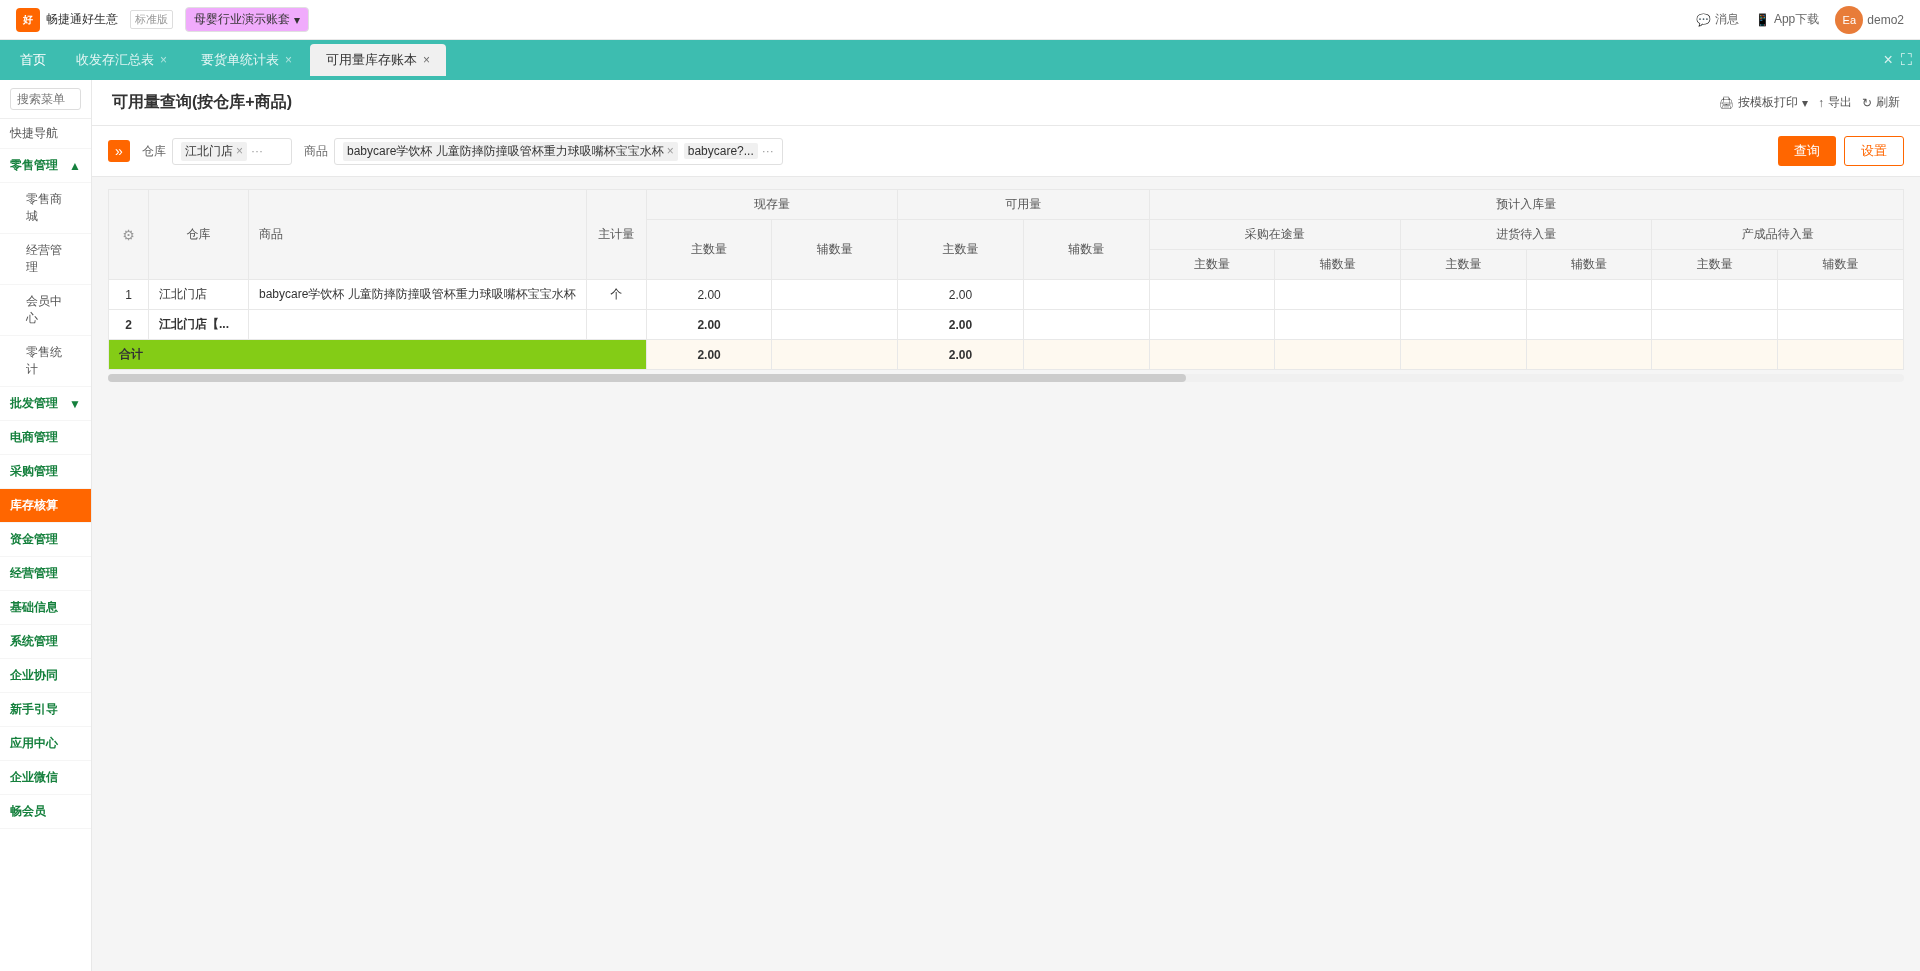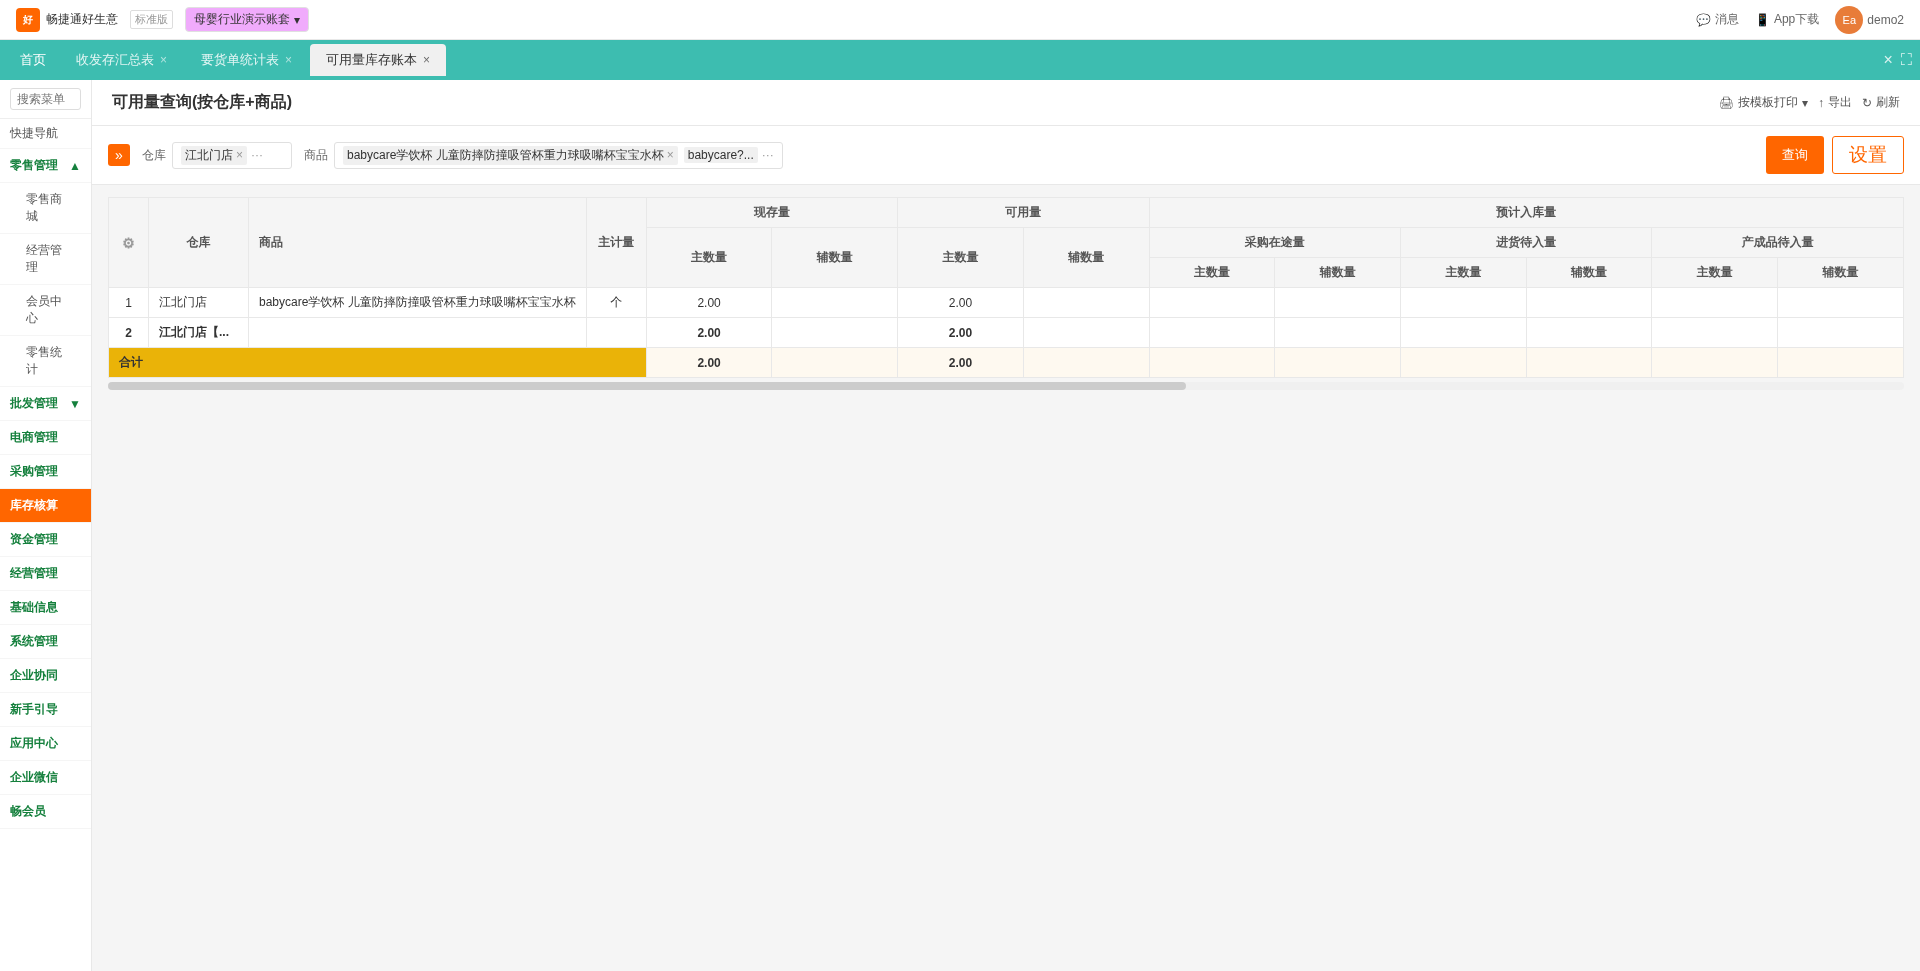--- a/index.html
+++ b/index.html
@@ -124,27 +124,27 @@
       display: flex; align-items: center; gap: 4px;
       border: 1px solid #e0e0e0; border-radius: 3px;
       padding: 3px 8px; min-width: 120px; background: #fff;
       font-size: 12px; color: #333;
     }
     .filter-tag { display: flex; align-items: center; gap: 3px; background: #f0f0f0; border-radius: 2px; padding: 1px 4px; }
     .filter-tag-close { cursor: pointer; color: #999; }
     .filter-dots { color: #999; cursor: pointer; }
     .filter-actions { margin-left: auto; display: flex; gap: 8px; }
     .btn-query { background: #ff6600; color: #fff; border: none; border-radius: 3px; padding: 5px 16px; cursor: pointer; font-size: 13px; }
-    .btn-setting { background: #fff; color: #ff6600; border: 1px solid #ff6600; border-radius: 3px; padding: 5px 16px; cursor: pointer; font-size: 19px; }
+    .btn-setting { background: #fff; color: #ff6600; border: 1px solid #ff6600; border-radius: 3px; padding: 5px 16px; cursor: pointer; font-size: 13px; }
 
     
     .table-area { flex: 1; overflow: auto; padding: 12px 16px; display: flex; flex-direction: column; gap: 0; }
     .data-table { width: 100%; border-collapse: collapse; background: #fff; font-size: 12px; }
     .data-table th, .data-table td { border: 1px solid #e8e8e8; padding: 6px 10px; text-align: center; white-space: nowrap; }
-    .data-table th { background: #f5f5f5; color: #555; font-weight: 700; }
+    .data-table th { background: #f5f5f5; color: #555; font-weight: 400; }
     .data-table td { color: #333; }
     th.col-no { width: 40px; }
     th.col-ware { width: 100px; }
     th.col-goods { width: 280px; text-align: left; }
     th.col-unit { width: 60px; }
     .data-table td.text-left { text-align: left; }
     .settings-icon { color: #999; font-size: 14px; }
     .data-table .total-row td { background: #fef9f0; font-weight: 600; color: #333; }
     .colspan-header { text-align: center; font-weight: 600; }
 
@@ -382,21 +382,21 @@
             <td></td>
             <td></td>
             <td></td>
             <td></td>
             <td></td>
             <td></td>
           </tr>
         </tbody>
         <tfoot>
           <tr class="total-row">
-            <td colspan="4" style="text-align:left; background:#eab308; font-weight:600;">合计</td>
+            <td colspan="4" style="text-align:left; background:#84cc16; font-weight:600;">合计</td>
             <td style="background:#fef9f0; font-weight:600;">2.00</td>
             <td style="background:#fef9f0;"></td>
             <td style="background:#fef9f0; font-weight:600;">2.00</td>
             <td style="background:#fef9f0;"></td>
             <td style="background:#fef9f0;"></td>
             <td style="background:#fef9f0;"></td>
             <td style="background:#fef9f0;"></td>
             <td style="background:#fef9f0;"></td>
             <td style="background:#fef9f0;"></td>
             <td style="background:#fef9f0;"></td>

